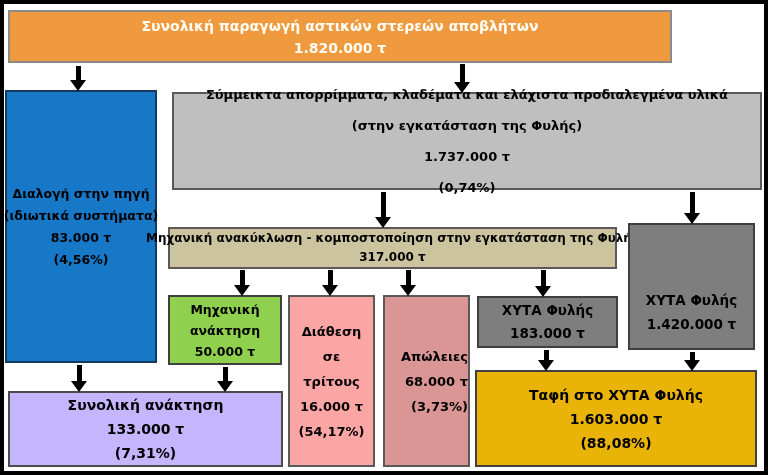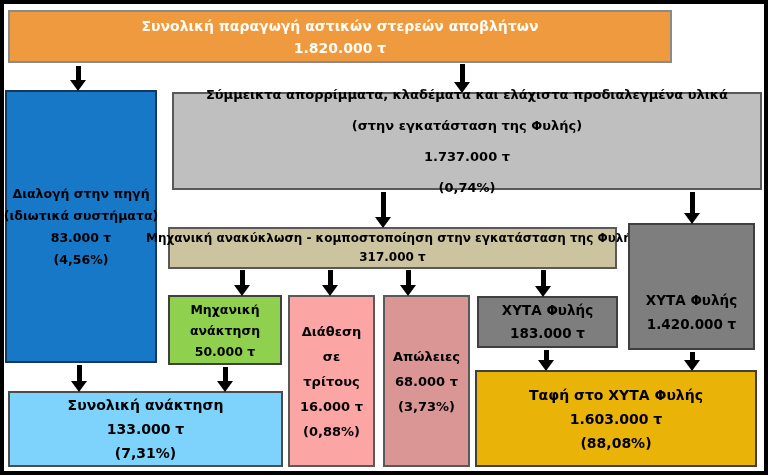--- a/index.html
+++ b/index.html
@@ -15,24 +15,24 @@
     text-align:center; font-weight:bold; color:#000;
   }
   .node > div { white-space:nowrap; }
 
   .n-total   { left:4px;  top:6px;   width:664px; height:53px;  background:#EF9A3F; border:2px solid #8a8a8a; color:#fffdf6; font-size:14px; line-height:22px; }
   .n-source  { left:1px;  top:86px;  width:152px; height:273px; background:#1878C8; border:2px solid #17375D; font-size:12.5px; line-height:22px; }
   .n-mixed   { left:168px; top:88px; width:590px; height:98px;  background:#BFBFBF; border:2px solid #595959; font-size:13px; line-height:23px;gap:8px; }
   .n-mbt     { left:164px; top:223px; width:449px; height:42px; background:#CBC49E; border:2px solid #595959; font-size:12px; line-height:19px; }
   .n-mrec    { left:164px; top:291px; width:114px; height:70px; background:#8FD04F; border:2px solid #404040; font-size:12.5px; line-height:21px; }
   .n-third   { left:284px; top:291px; width:87px;  height:172px; background:#fca5a5; border:2px solid #595959; font-size:13px; line-height:25px; }
-  .n-loss    { left:379px; top:291px; width:87px;  height:172px; background:#D99694; border:2px solid #595959; font-size:13px; line-height:25px; }
+  .n-loss    { left:379px; top:291px; width:87px;  height:172px; background:#D99694; border:2px solid #595959; font-size:13px; line-height:25px;align-items:flex-end; }
   .n-xyta183 { left:473px; top:292px; width:141px; height:52px; background:#7E7E7E; border:2px solid #3f3f3f; font-size:13.5px; line-height:23px; }
   .n-xyta1420{ left:624px; top:219px; width:127px; height:127px; background:#7E7E7E; border:2px solid #3f3f3f; font-size:13.5px; line-height:24px; justify-content:flex-end; padding-bottom:12px; }
-  .n-trec    { left:4px;  top:387px; width:275px; height:76px;  background:#7dd3fc; border:2px solid #4c4c4c; font-size:14px; line-height:24px; }
+  .n-trec    { left:4px;  top:387px; width:275px; height:76px;  background:#c4b5fd; border:2px solid #4c4c4c; font-size:14px; line-height:24px; }
   .n-landf   { left:471px; top:366px; width:282px; height:97px; background:#eab308; border:2px solid #3f3f3f; font-size:14px; line-height:24px; }
 
   .arrow { position:absolute; width:16px; }
   .arrow .shaft {
     position:absolute; top:0; bottom:9px; left:50%; margin-left:-2.5px;
     width:5px; background:#000;
   }
   .arrow .head {
     position:absolute; bottom:0; left:50%; margin-left:-8px;
     width:0; height:0;
@@ -73,21 +73,21 @@
     <div>Μηχανική</div>
     <div>ανάκτηση</div>
     <div>50.000 τ</div>
   </div>
 
   <div class="node n-third">
     <div>Διάθεση</div>
     <div>σε</div>
     <div>τρίτους</div>
     <div>16.000 τ</div>
-    <div>(0,88%)</div>
+    <div>(54,17%)</div>
   </div>
 
   <div class="node n-loss">
     <div>Απώλειες</div>
     <div>68.000 τ</div>
     <div>(3,73%)</div>
   </div>
 
   <div class="node n-xyta183">
     <div>ΧΥΤΑ Φυλής</div>

